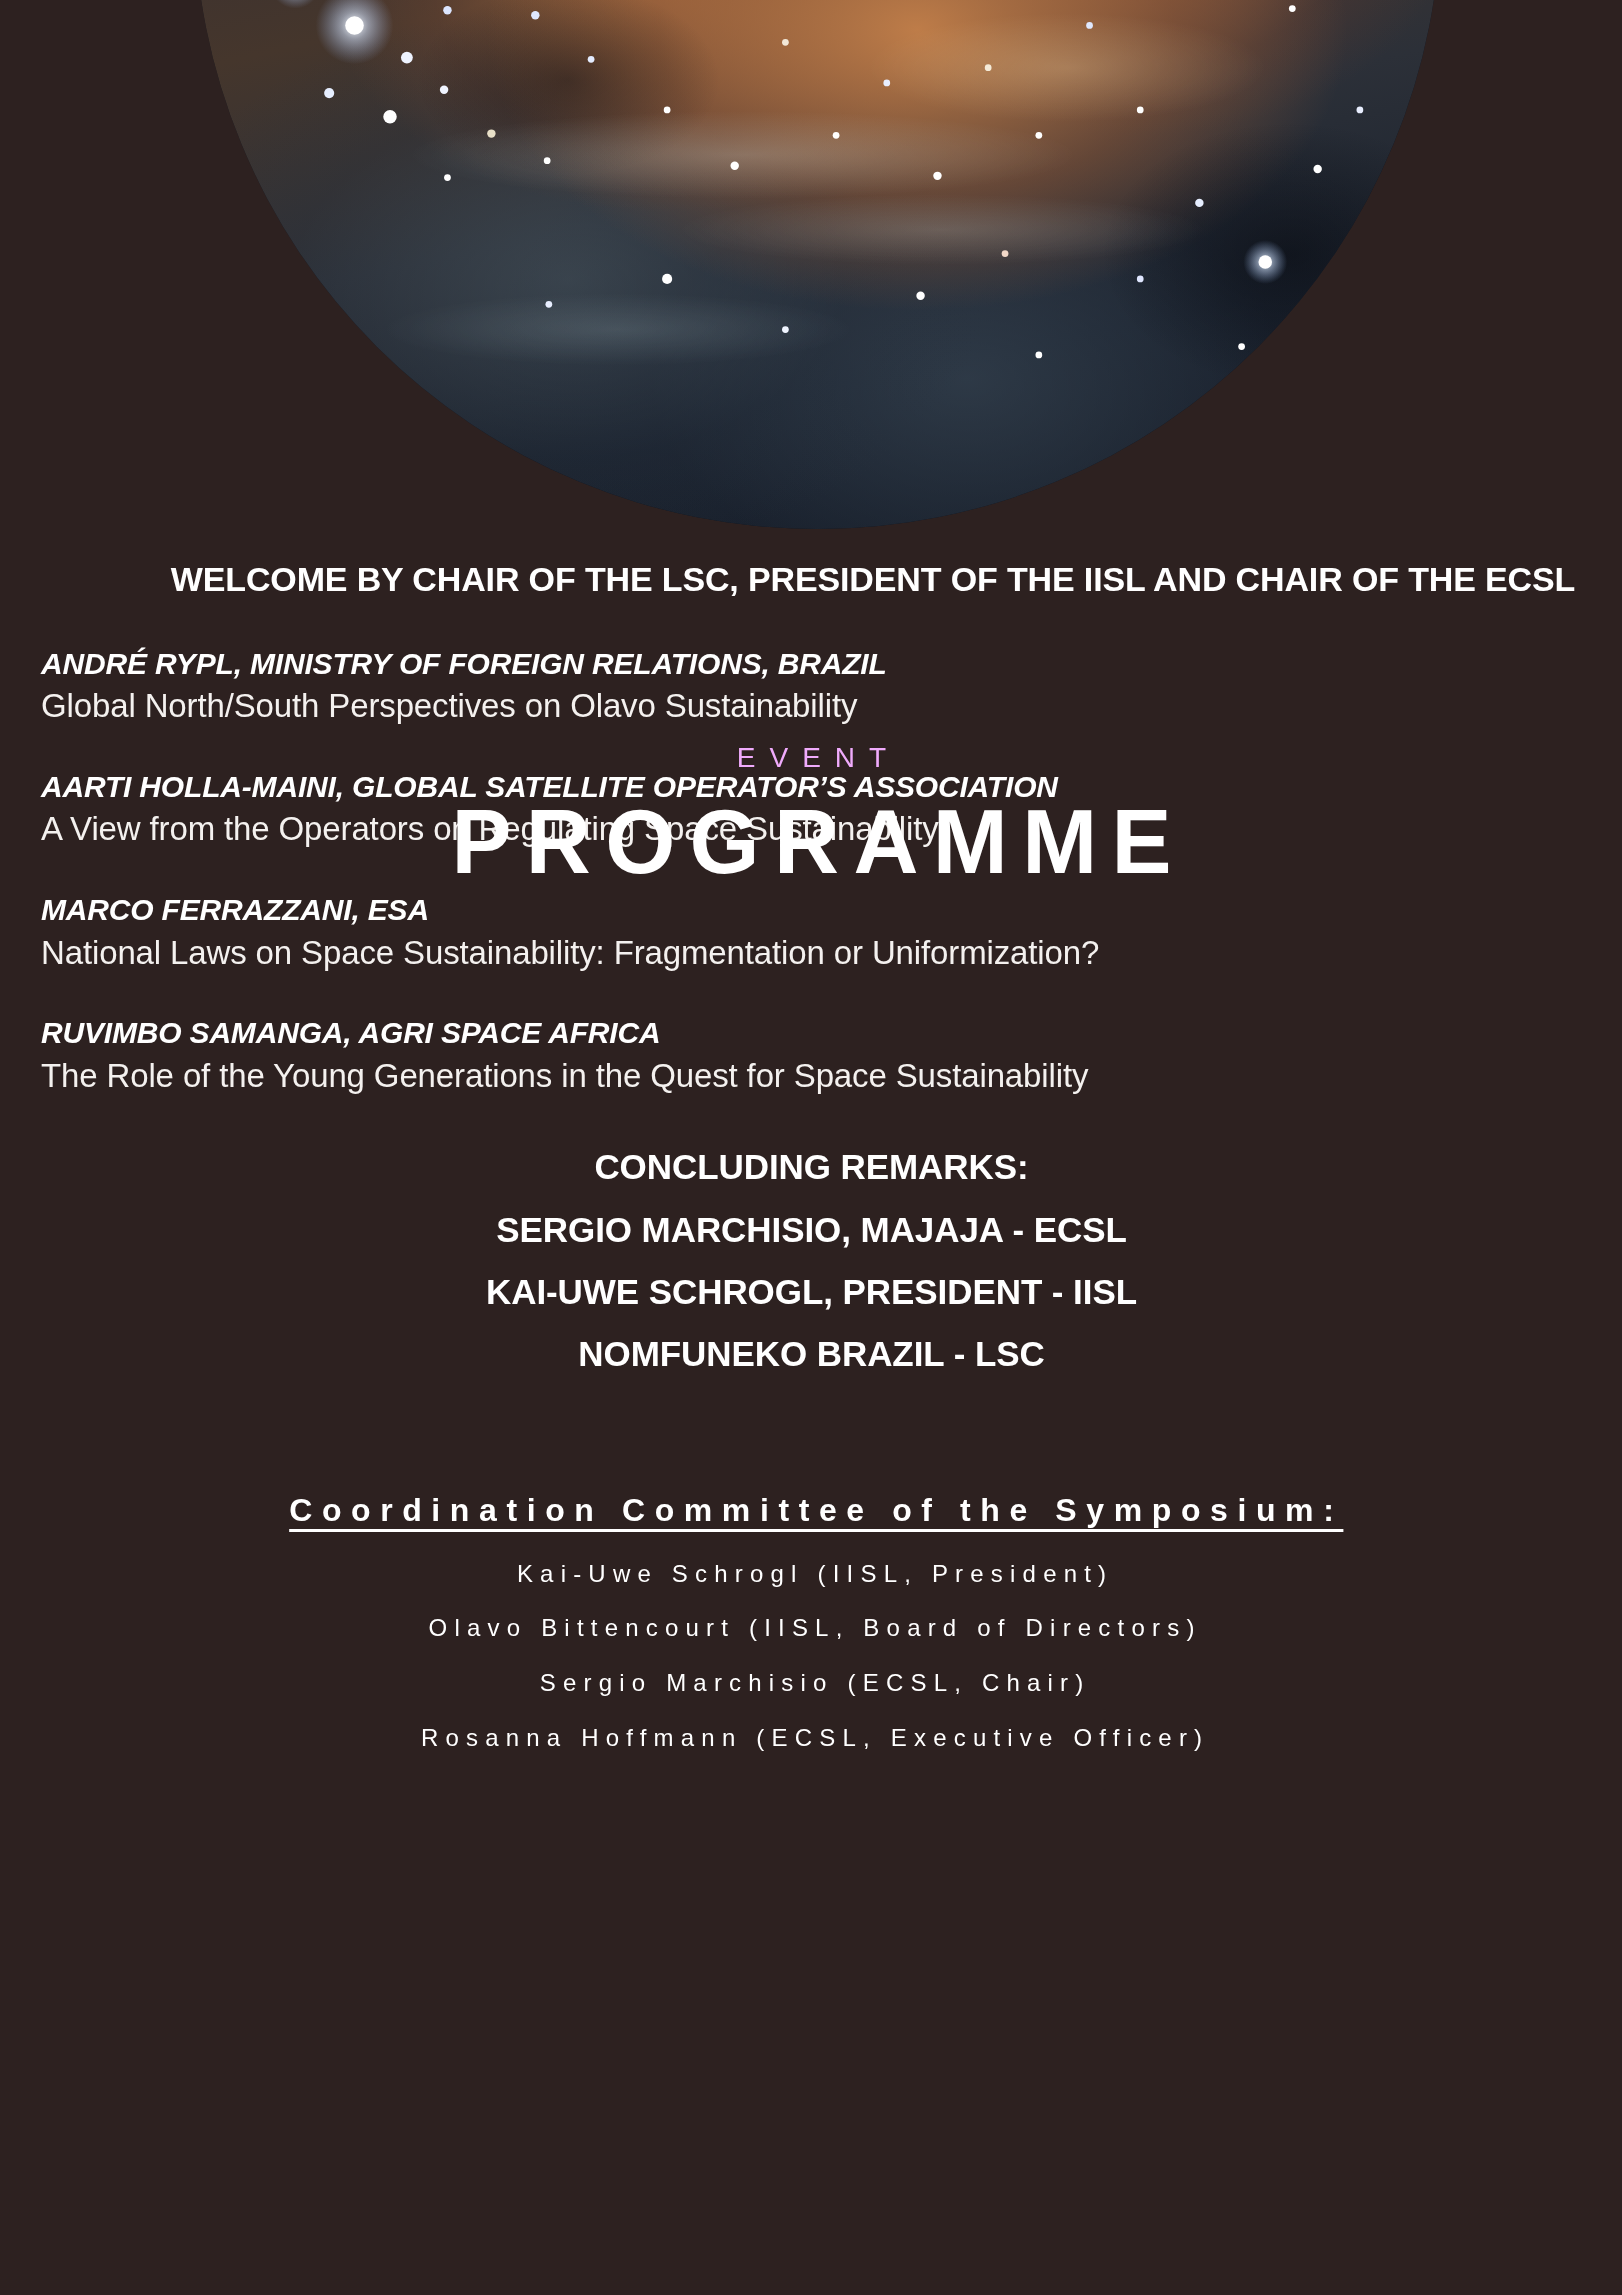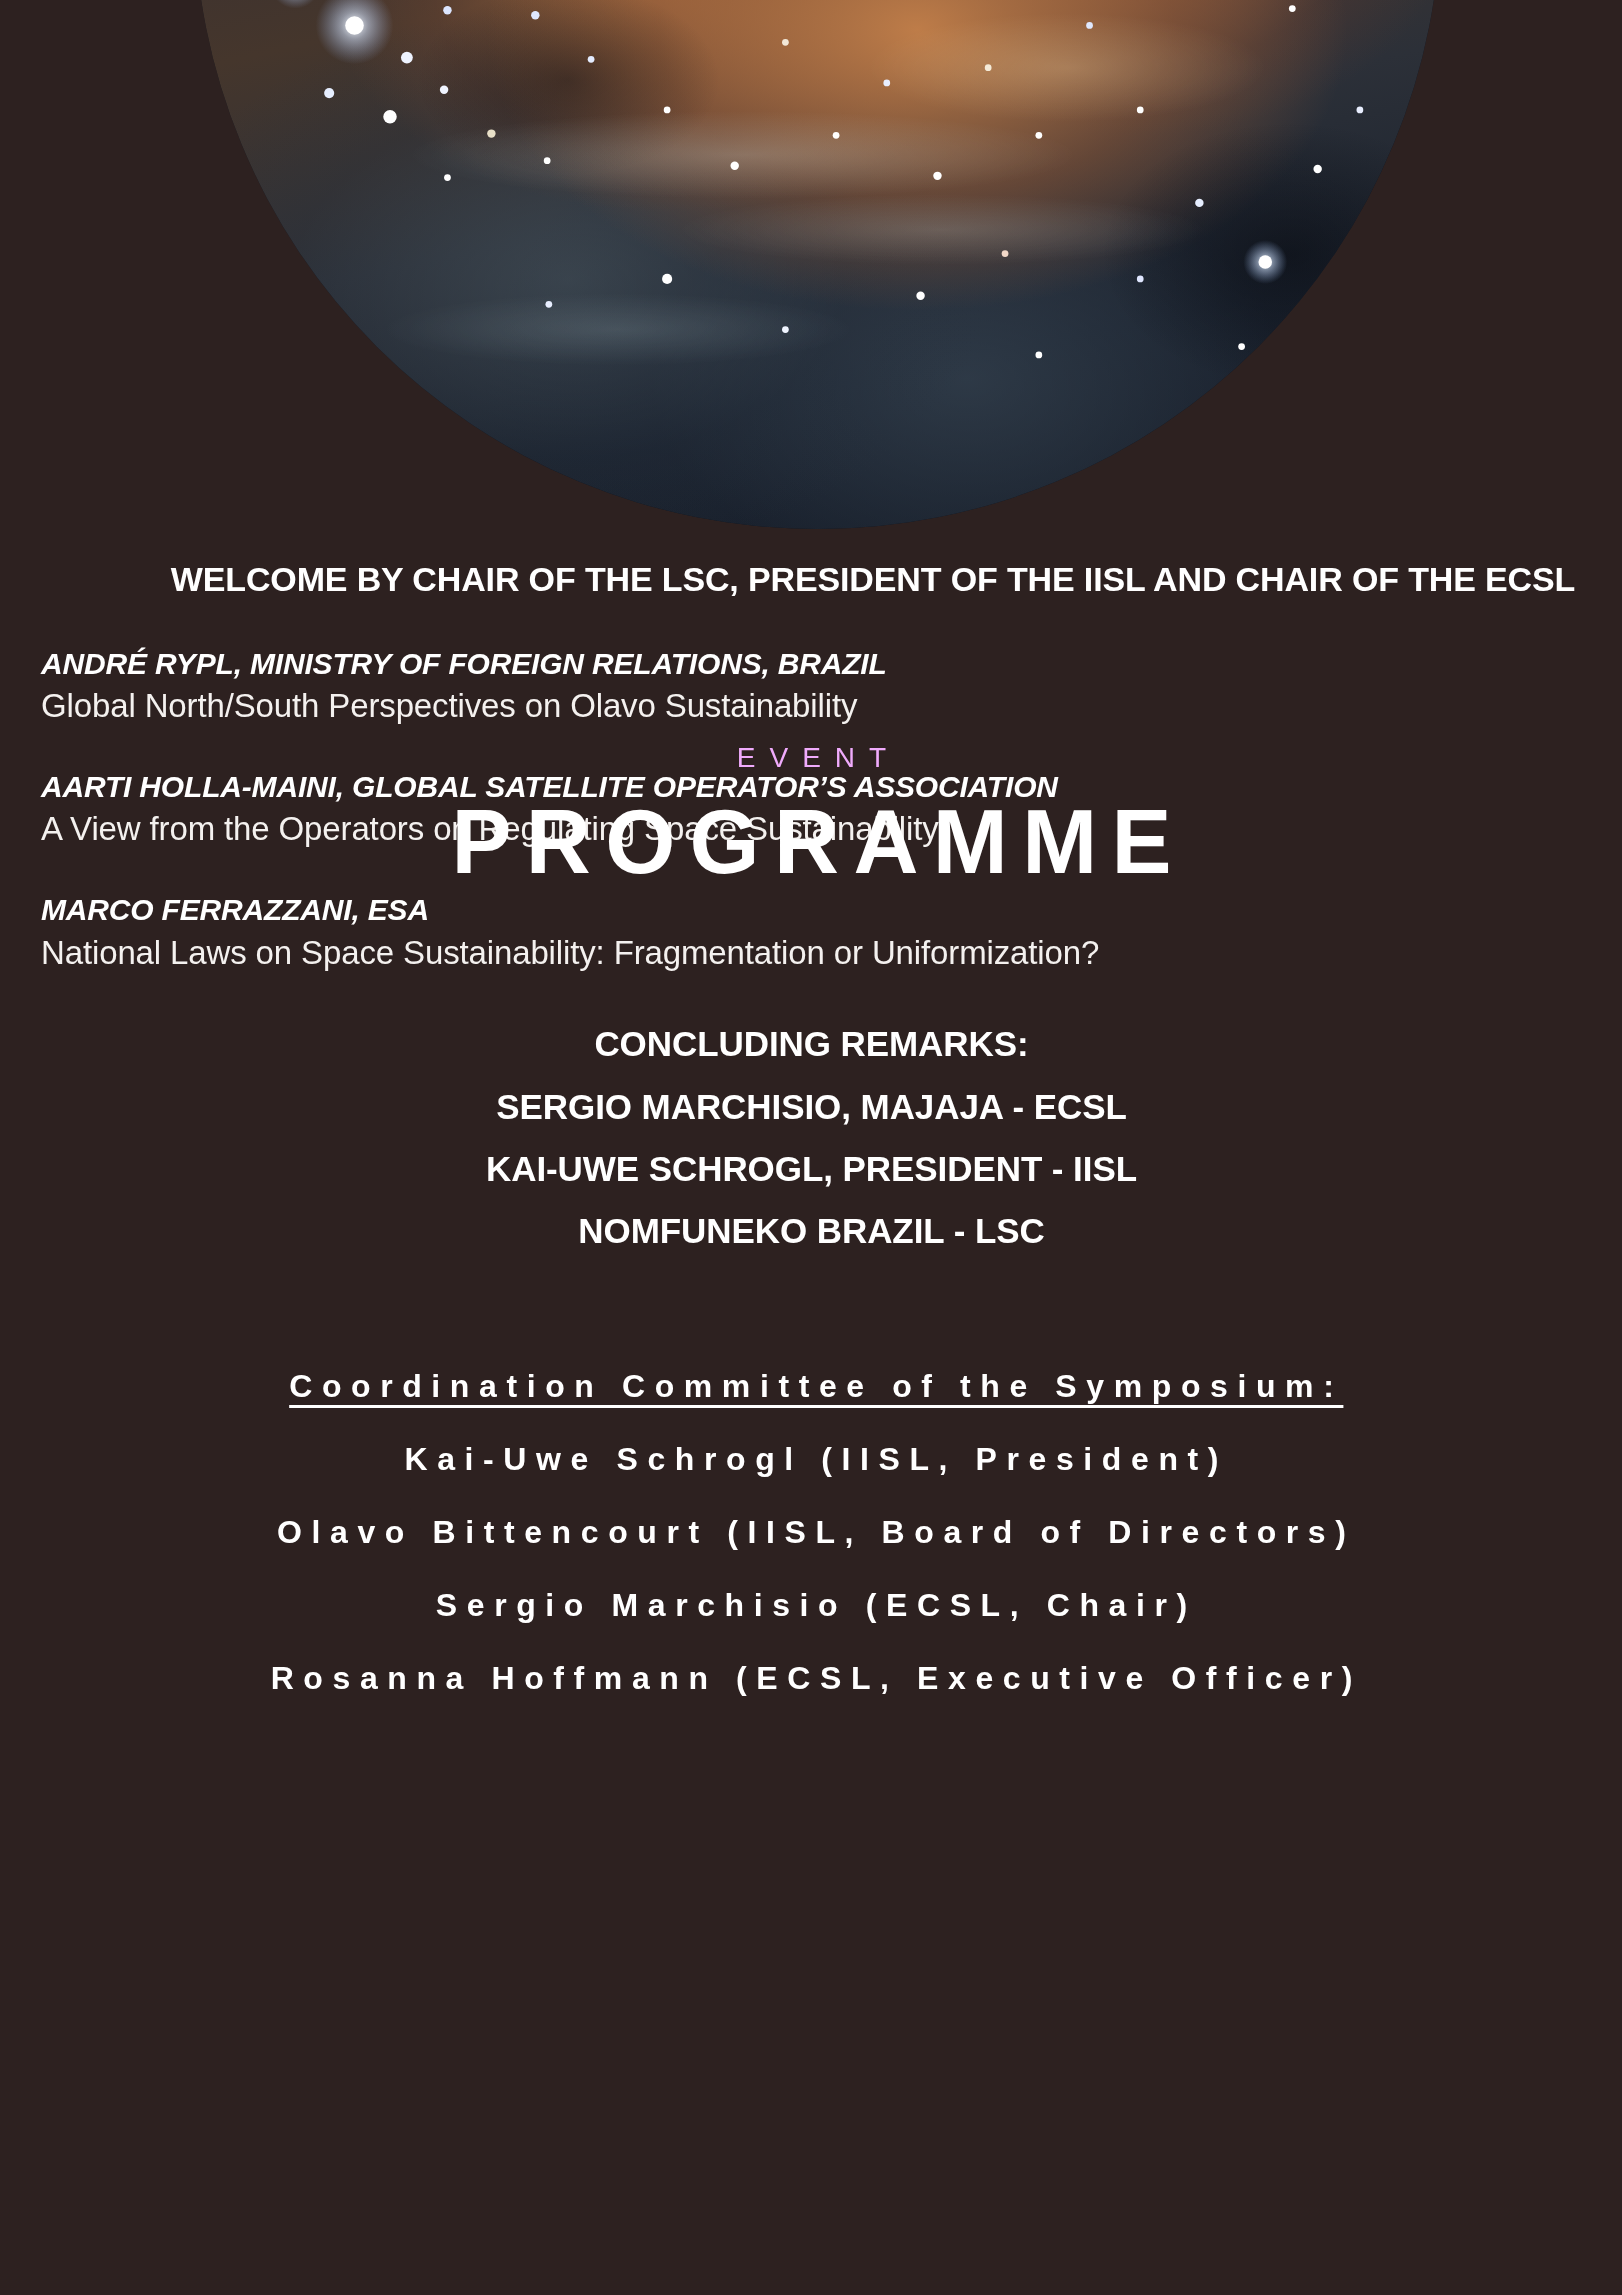--- a/index.html
+++ b/index.html
@@ -154,22 +154,22 @@
     font-size: 32px;
     font-weight: 700;
     letter-spacing: 0.30em;
     text-indent: 0.30em;
     text-decoration: underline;
     text-underline-offset: 7.6px;
     text-decoration-thickness: 2.5px;
     line-height: 2.28;
   }
   .committee-member {
-    font-size: 32px;
-    font-weight: 700;
+    font-size: 24px;
+    font-weight: 400;
     letter-spacing: 0.30em;
     text-indent: 0.30em;
     line-height: 2.28;
   }
 </style>
 </head>
 <body>
 
 <div class="sheet">
 
@@ -260,20 +260,24 @@
       <div class="talk-speaker">AARTI HOLLA-MAINI, GLOBAL SATELLITE OPERATOR’S ASSOCIATION</div>
       <div class="talk-title">A View from the Operators on Regulating Space Sustainability</div>
     </div>
 
     <div class="talk">
       <div class="talk-speaker">MARCO FERRAZZANI, ESA</div>
       <div class="talk-title">National Laws on Space Sustainability: Fragmentation or Uniformization?</div>
     </div>
 
 
+    <div class="talk">
+      <div class="talk-speaker">RUVIMBO SAMANGA, AGRI SPACE AFRICA</div>
+      <div class="talk-title">The Role of the Young Generations in the Quest for Space Sustainability</div>
+    </div>
 
     <div class="concluding">
       <div class="concluding-line">CONCLUDING REMARKS:</div>
       <div class="concluding-line">SERGIO MARCHISIO, MAJAJA - ECSL</div>
       <div class="concluding-line">KAI-UWE SCHROGL, PRESIDENT - IISL</div>
       <div class="concluding-line">NOMFUNEKO BRAZIL - LSC</div>
     </div>
 
     <div class="committee">
       <div class="committee-heading">Coordination Committee of the Symposium:</div>

